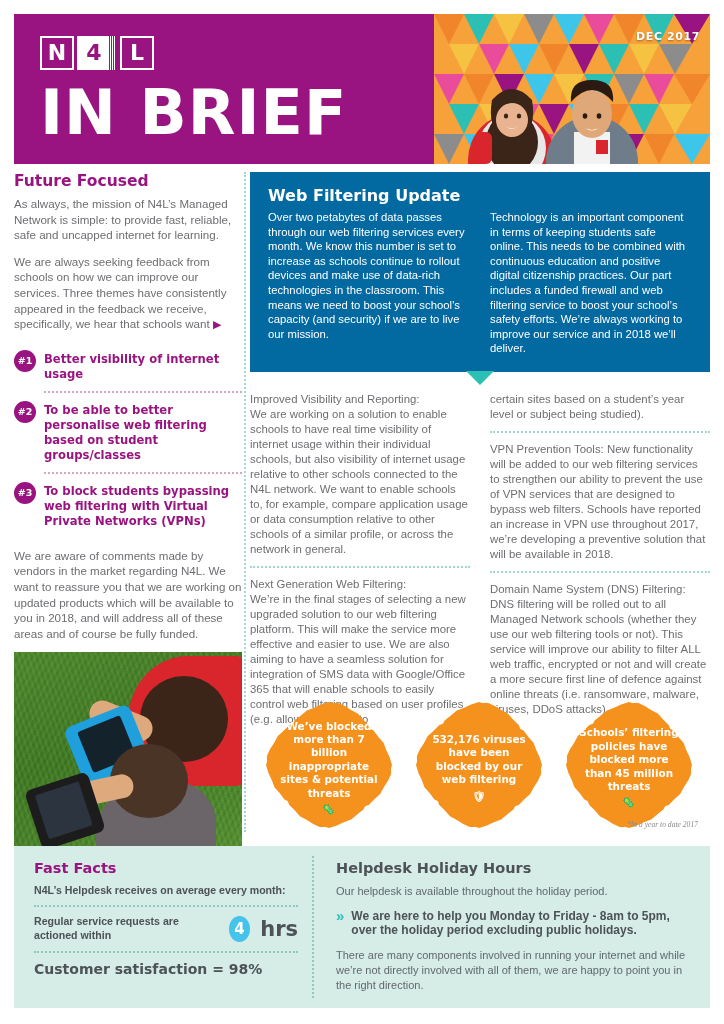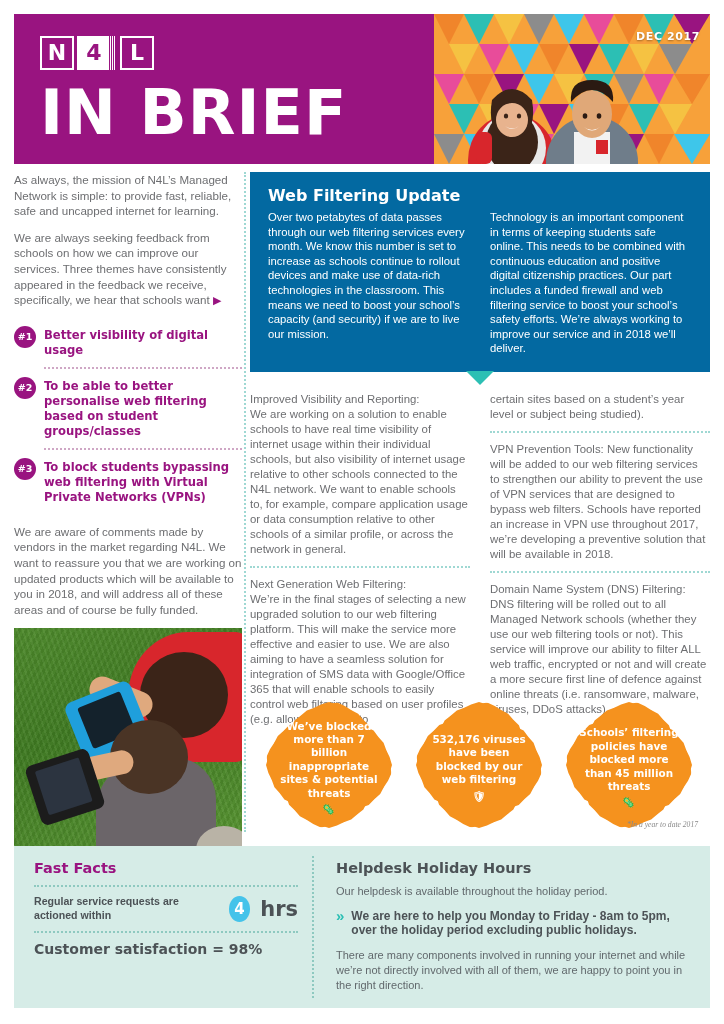--- a/index.html
+++ b/index.html
@@ -277,26 +277,27 @@
           <path d="M150 113 q8 7 16 0 q-8 6 -16 0z" fill="#fff"></path>
         </g>
       </svg>
       <div class="date-badge">DEC 2017</div>
     </div>
   </div>
 
   <div class="dotted-v"></div>
 
   <div class="left-col">
+    <h2 class="sec-title">Future Focused</h2>
     <p class="body-txt">As always, the mission of N4L’s Managed Network is simple: to provide fast, reliable, safe and uncapped internet for learning.</p>
     <p class="body-txt"><span>We are always seeking feedback from schools on how we can improve our services. Three themes have consistently appeared in the feedback we receive, specifically, we hear that schools want</span> <span class="arrow-inline">▶</span></p>
 
     <div class="num-row">
       <div class="num-badge">#1</div>
-      <div class="num-text">Better visibility of digital usage</div>
+      <div class="num-text">Better visibility of internet usage</div>
     </div>
     <div class="dot-h"></div>
     <div class="num-row">
       <div class="num-badge">#2</div>
       <div class="num-text">To be able to better personalise web filtering based on student groups/classes</div>
     </div>
     <div class="dot-h"></div>
     <div class="num-row">
       <div class="num-badge">#3</div>
       <div class="num-text">To block students bypassing web filtering with Virtual Private Networks (VPNs)</div>
@@ -384,20 +385,21 @@
         <span class="burst-icon">🦠</span>
       </div>
     </div>
     <div class="footnote">*In a year to date 2017</div>
   </div>
 
   <div class="footer">
 
     <div class="footer-left">
       <div class="ff-title">Fast Facts</div>
+      <div class="ff-sub">N4L’s Helpdesk receives on average every month:</div>
       <div class="ff-dot"></div>
       <div class="ff-row">
         <div class="lbl">Regular service requests are actioned within</div>
         <div class="hrs-circle">4</div>
         <div class="hrs-word">hrs</div>
       </div>
       <div class="ff-dot"></div>
       <div class="ff-sat">Customer satisfaction  =  98%</div>
       <div class="footer-div"></div>
     </div>

